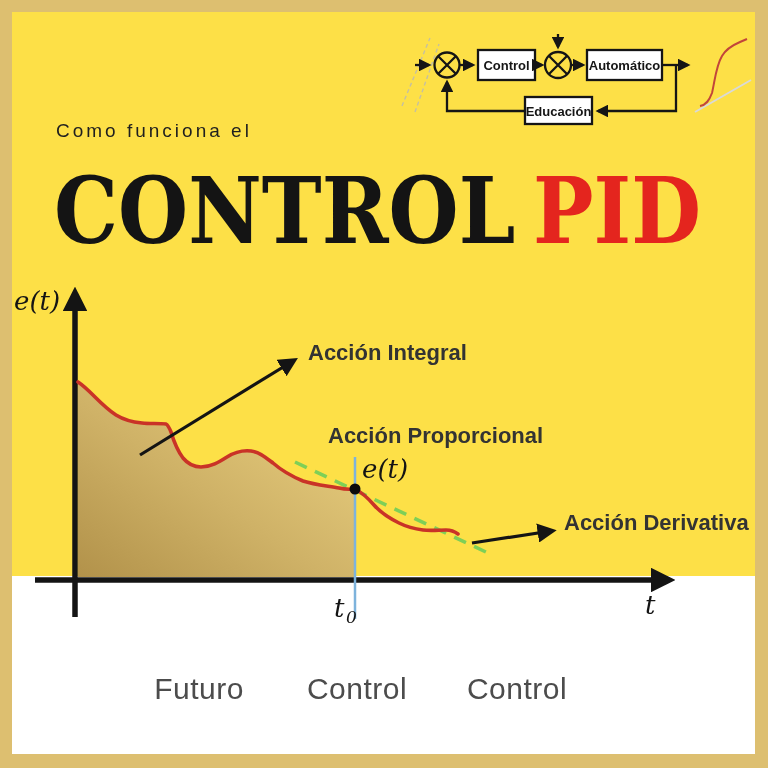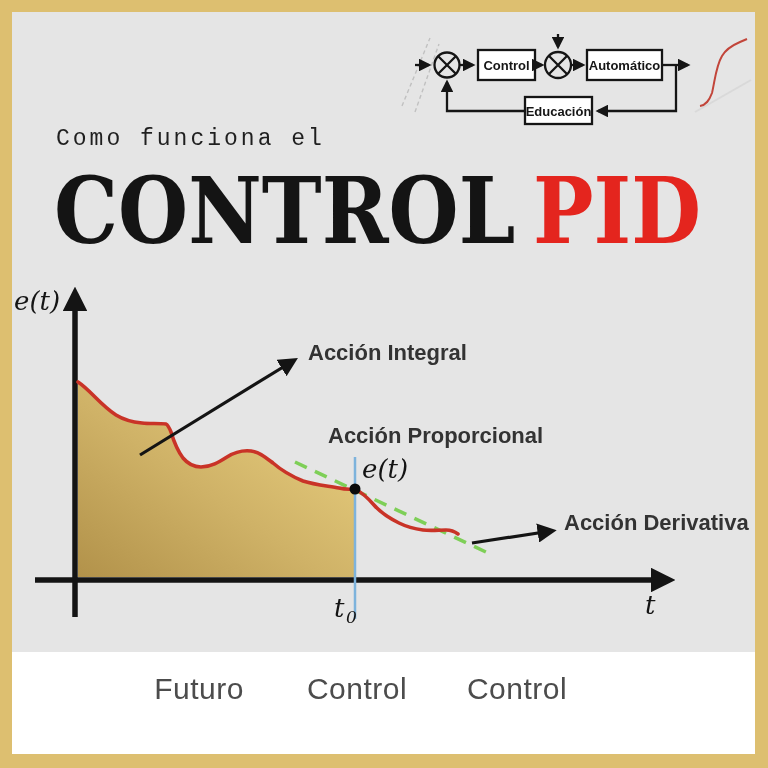--- a/index.html
+++ b/index.html
@@ -1,22 +1,22 @@
 <!DOCTYPE html>
 <html><head>
 <meta charset="utf-8">
 <style>
   html,body{margin:0;padding:0;width:768px;height:768px;background:#fff;overflow:hidden;
             font-family:"Liberation Sans",sans-serif;}
-  .stage{position:absolute;inset:0;width:768px;height:652px;background:#e5e5e5;}
+  .stage{position:absolute;inset:0;width:768px;height:576px;background:#fde047;}
   .gold-frame{position:absolute;inset:0;box-sizing:border-box;
               border:12px solid #ddbf70;border-right-width:13px;border-bottom-width:14px;
               pointer-events:none;z-index:10;}
-  .kicker{position:absolute;left:56px;top:126px;font-size:23px;letter-spacing:3px;
-          color:#1f1f1f;font-family:Liberation Mono, monospace;}
+  .kicker{position:absolute;left:56px;top:120px;font-size:19px;letter-spacing:3px;
+          color:#1f1f1f;font-family:Liberation Sans, sans-serif;}
   .big-title{position:absolute;left:54px;top:165px;font-size:92px;line-height:1;
              font-family:"DejaVu Serif",serif;font-weight:bold;color:#141414;
              transform:scaleX(0.875);transform-origin:left top;white-space:nowrap;}
   .big-title .accent{color:#e4251e;margin-left:0.22em;}
   .blockdiag{position:absolute;left:395px;top:28px;}
   .graph{position:absolute;left:12px;top:270px;}
   .bx{font:bold 13px "Liberation Sans",sans-serif;fill:#151515;text-anchor:middle;}
   .ann{font:600 22px "Liberation Sans",sans-serif;fill:#333333;}
   .math{font-family:"DejaVu Serif",serif;font-style:italic;fill:#141414;font-size:26px;}
   .math-sm{font-family:"DejaVu Serif",serif;font-style:italic;fill:#141414;font-size:17px;}

